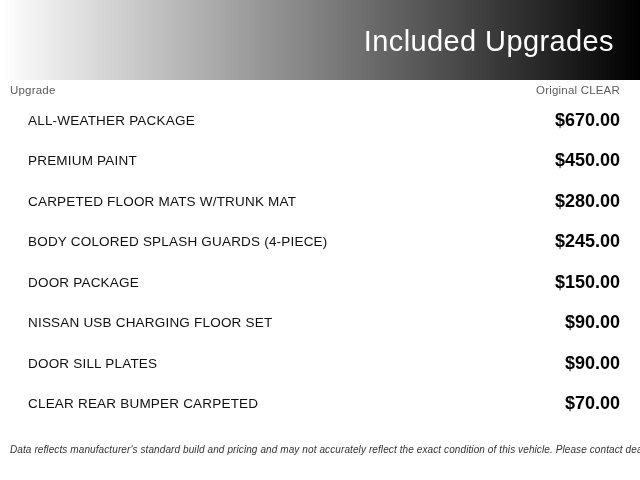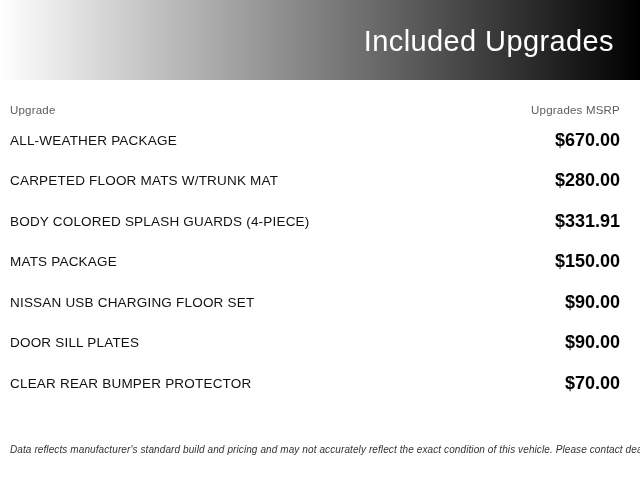--- a/index.html
+++ b/index.html
@@ -31,41 +31,42 @@
     font-size: 29px;
     font-weight: 300;
     letter-spacing: 0.4px;
     margin-top: 2px;
   }
   .table {
     padding: 0 20px 0 10px;
   }
   .thead {
     height: 20px;
-    margin-top: 20px;
+    margin-top: 0;
     display: flex;
     align-items: center;
     justify-content: space-between;
   }
   .thead span {
     font-size: 11.5px;
     color: var(--column-header-text, #5c5c5c);
     letter-spacing: 0.2px;
   }
   .trow {
     height: 40.5px;
     display: flex;
     align-items: center;
     justify-content: space-between;
   }
   .upgrade-name {
     font-size: 13.5px;
     color: var(--row-text, #111111);
     letter-spacing: 0.2px;
     white-space: nowrap;
+    margin-left: 18px;
   }
   .upgrade-price {
     font-size: 18px;
     font-weight: bold;
     color: var(--price-text, #000000);
     white-space: nowrap;
   }
   .footer {
     padding: 0 10px;
     position: absolute;
@@ -86,49 +87,53 @@
 
 <div class="page">
 
   <header class="banner">
     <h1>Included Upgrades</h1>
   </header>
 
   <section class="table">
     <div class="thead">
       <span>Upgrade</span>
-      <span>Upgrades MSRP</span>
+      <span>Original CLEAR</span>
     </div>
 
     <div class="trow">
       <span class="upgrade-name">ALL-WEATHER PACKAGE</span>
       <span class="upgrade-price">$670.00</span>
     </div>
     <div class="trow">
+      <span class="upgrade-name">PREMIUM PAINT</span>
+      <span class="upgrade-price">$450.00</span>
+    </div>
+    <div class="trow">
       <span class="upgrade-name">CARPETED FLOOR MATS W/TRUNK MAT</span>
       <span class="upgrade-price">$280.00</span>
     </div>
     <div class="trow">
       <span class="upgrade-name">BODY COLORED SPLASH GUARDS (4-PIECE)</span>
-      <span class="upgrade-price">$331.91</span>
+      <span class="upgrade-price">$245.00</span>
     </div>
     <div class="trow">
-      <span class="upgrade-name">MATS PACKAGE</span>
+      <span class="upgrade-name">DOOR PACKAGE</span>
       <span class="upgrade-price">$150.00</span>
     </div>
     <div class="trow">
       <span class="upgrade-name">NISSAN USB CHARGING FLOOR SET</span>
       <span class="upgrade-price">$90.00</span>
     </div>
     <div class="trow">
       <span class="upgrade-name">DOOR SILL PLATES</span>
       <span class="upgrade-price">$90.00</span>
     </div>
     <div class="trow">
-      <span class="upgrade-name">CLEAR REAR BUMPER PROTECTOR</span>
+      <span class="upgrade-name">CLEAR REAR BUMPER CARPETED</span>
       <span class="upgrade-price">$70.00</span>
     </div>
   </section>
 
   <footer class="footer">
     <p>Data reflects manufacturer's standard build and pricing and may not accurately reflect the exact condition of this vehicle. Please contact dealer for more information.</p>
   </footer>
 
 </div>
 

